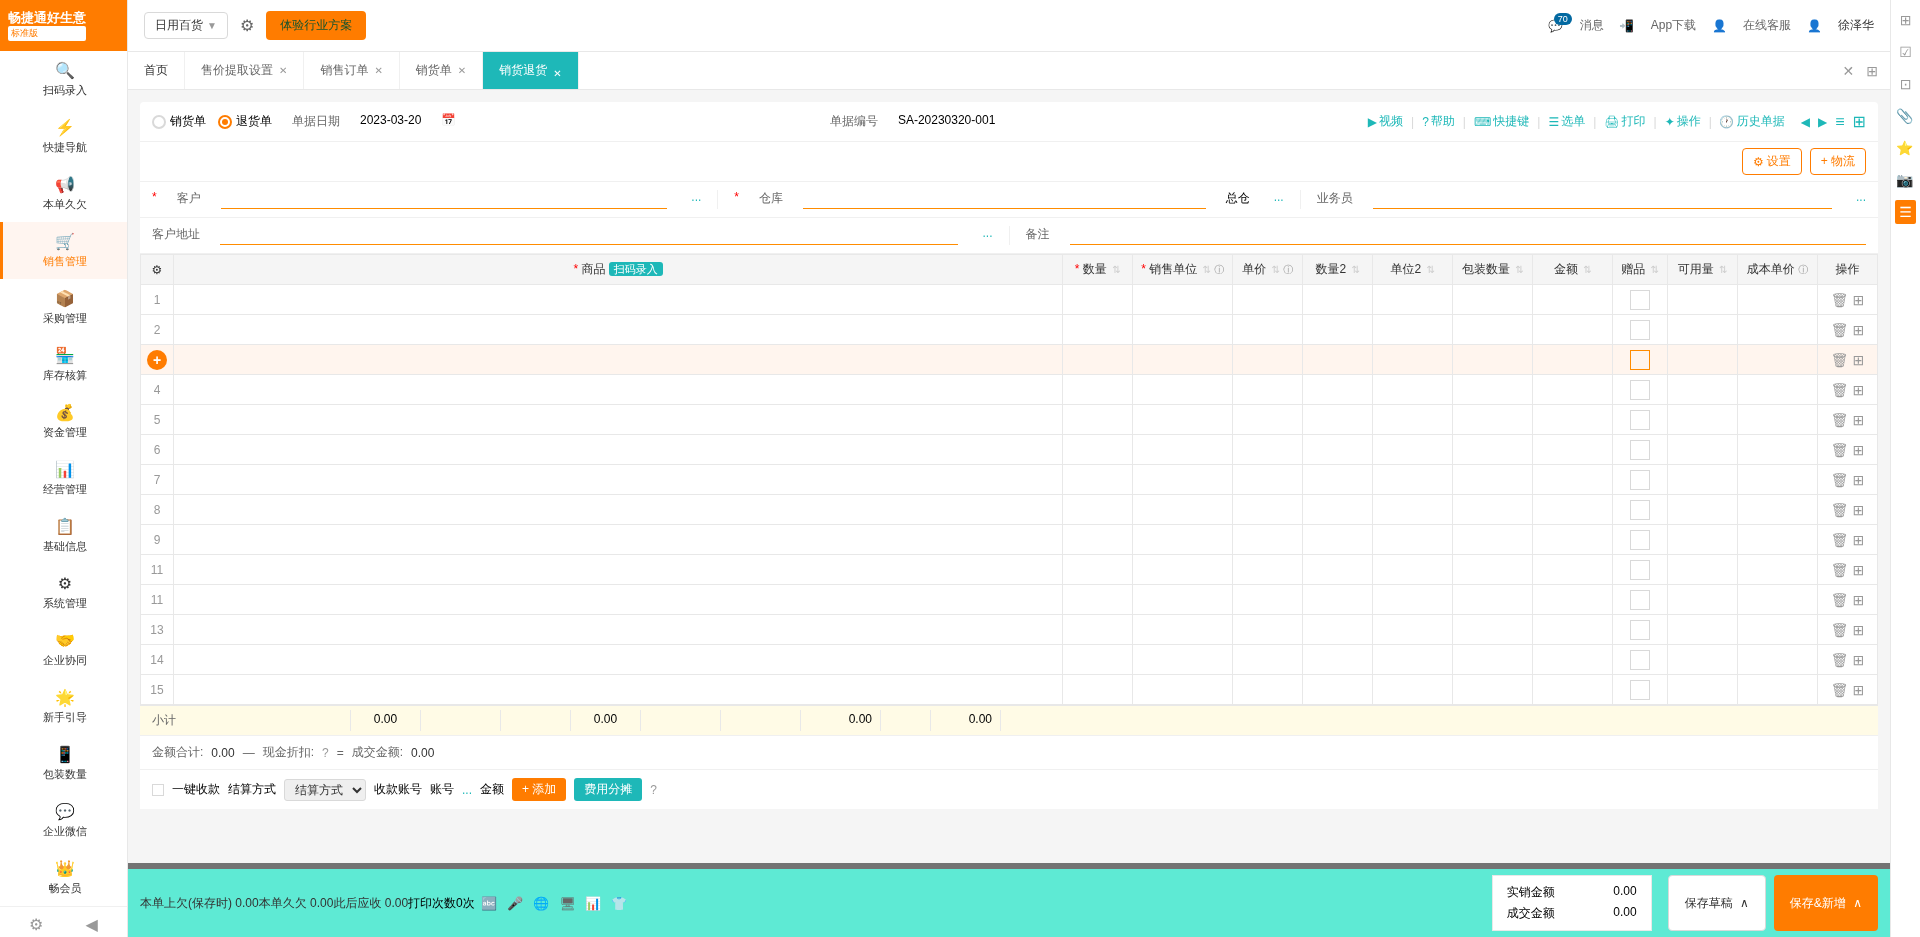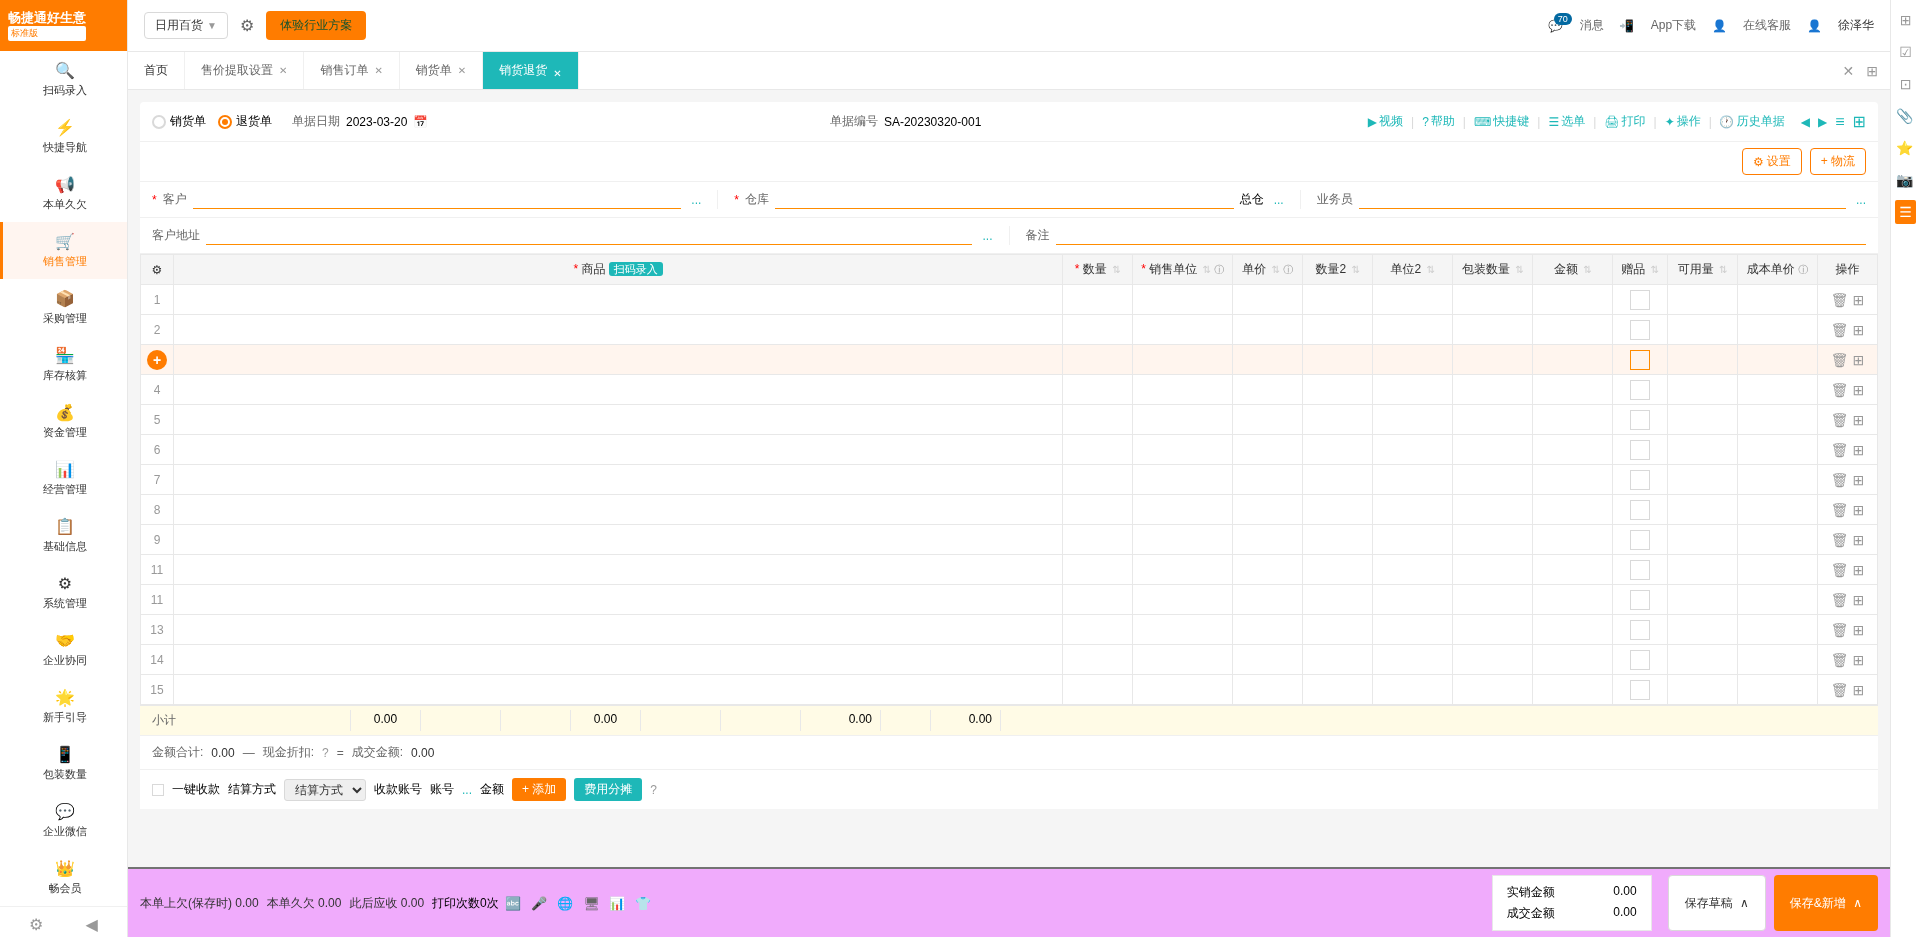--- a/index.html
+++ b/index.html
@@ -56,21 +56,21 @@
     .radio-circle.checked::after { content: ''; width: 6px; height: 6px; border-radius: 50%; background: #ff7c00; }
     .form-header-actions { margin-left: auto; display: flex; align-items: center; gap: 8px; }
     .action-link { color: #1eb8b8; cursor: pointer; font-size: 12px; display: flex; align-items: center; gap: 2px; }
     .divider-v { color: #d9d9d9; }
     .side-btn { padding: 4px 10px; border-radius: 4px; font-size: 12px; cursor: pointer; border: 1px solid #d9d9d9; background: #fff; color: #666; }
     .side-btn.orange { background: #fff; border-color: #ff7c00; color: #ff7c00; }
     .side-btn.icon-btn { display: flex; align-items: center; gap: 3px; }
 
     
     .fields-row { display: flex; padding: 8px 12px; gap: 0; border-bottom: 1px solid #f0f0f0; }
-    .field-group { display: flex; align-items: center; gap: 6px; flex: 1; }
+    .field-group { display: flex; gap: 20px; flex: 1; }
     .field-group .field-label { color: #666; font-size: 12px; white-space: nowrap; }
     .field-input { border: none; border-bottom: 1px solid #ff8c00; flex: 1; font-size: 12px; padding: 2px 4px; outline: none; color: #333; min-width: 80px; }
     .field-dots { color: #1eb8b8; cursor: pointer; margin-left: 4px; }
     .field-divider { width: 1px; background: #f0f0f0; margin: 0 16px; }
 
     
     .table-container { overflow: auto; }
     table { width: 100%; border-collapse: collapse; font-size: 12px; }
     table thead tr { background: #f5f5f5; }
     table thead th { padding: 6px 8px; border: 1px solid #e8e8e8; color: #333; font-weight: normal; white-space: nowrap; text-align: center; position: relative; }
@@ -97,21 +97,21 @@
 
     
     .payment-row { padding: 8px 12px; display: flex; align-items: center; gap: 8px; font-size: 12px; border-top: 1px solid #f0f0f0; background: #fff; }
     .payment-checkbox { width: 12px; height: 12px; border: 1px solid #d9d9d9; display: inline-block; }
     .payment-select { border: 1px solid #d9d9d9; padding: 2px 6px; border-radius: 3px; font-size: 12px; color: #333; cursor: pointer; }
     .add-btn { background: #ff7c00; color: #fff; border: none; padding: 3px 10px; border-radius: 3px; cursor: pointer; font-size: 12px; }
     .split-btn { background: #1eb8b8; color: #fff; border: none; padding: 3px 10px; border-radius: 3px; cursor: pointer; font-size: 12px; }
     .help-icon { color: #999; font-size: 12px; cursor: pointer; }
 
     
-    .bottom-bar { padding: 6px 12px; display: flex; align-items: center; gap: 8px; font-size: 12px; background: #f0abfc; border-top: 2px solid #737373; flex-shrink: 0; }
+    .bottom-bar { padding: 6px 12px; display: flex; align-items: center; font-size: 12px; background: #5eead4; border-top: 6px solid #737373; flex-shrink: 0; }
     .bottom-bar .stat { color: #666; }
     .bottom-bar .stat span { color: #333; }
     .bottom-bar-actions { margin-left: auto; display: flex; gap: 8px; }
     .btn-save-draft { padding: 6px 16px; border: 1px solid #d9d9d9; background: #fff; border-radius: 4px; cursor: pointer; font-size: 12px; color: #333; }
     .btn-save-new { padding: 6px 16px; background: #ff7c00; color: #fff; border: none; border-radius: 4px; cursor: pointer; font-size: 12px; }
     .btn-save-draft .arrow { margin-left: 4px; }
     .btn-save-new .arrow { margin-left: 4px; }
 
     
     .right-panel { width: 30px; background: #fff; display: flex; flex-direction: column; align-items: center; padding: 8px 0; gap: 8px; border-left: 1px solid #e8e8e8; flex-shrink: 0; }

